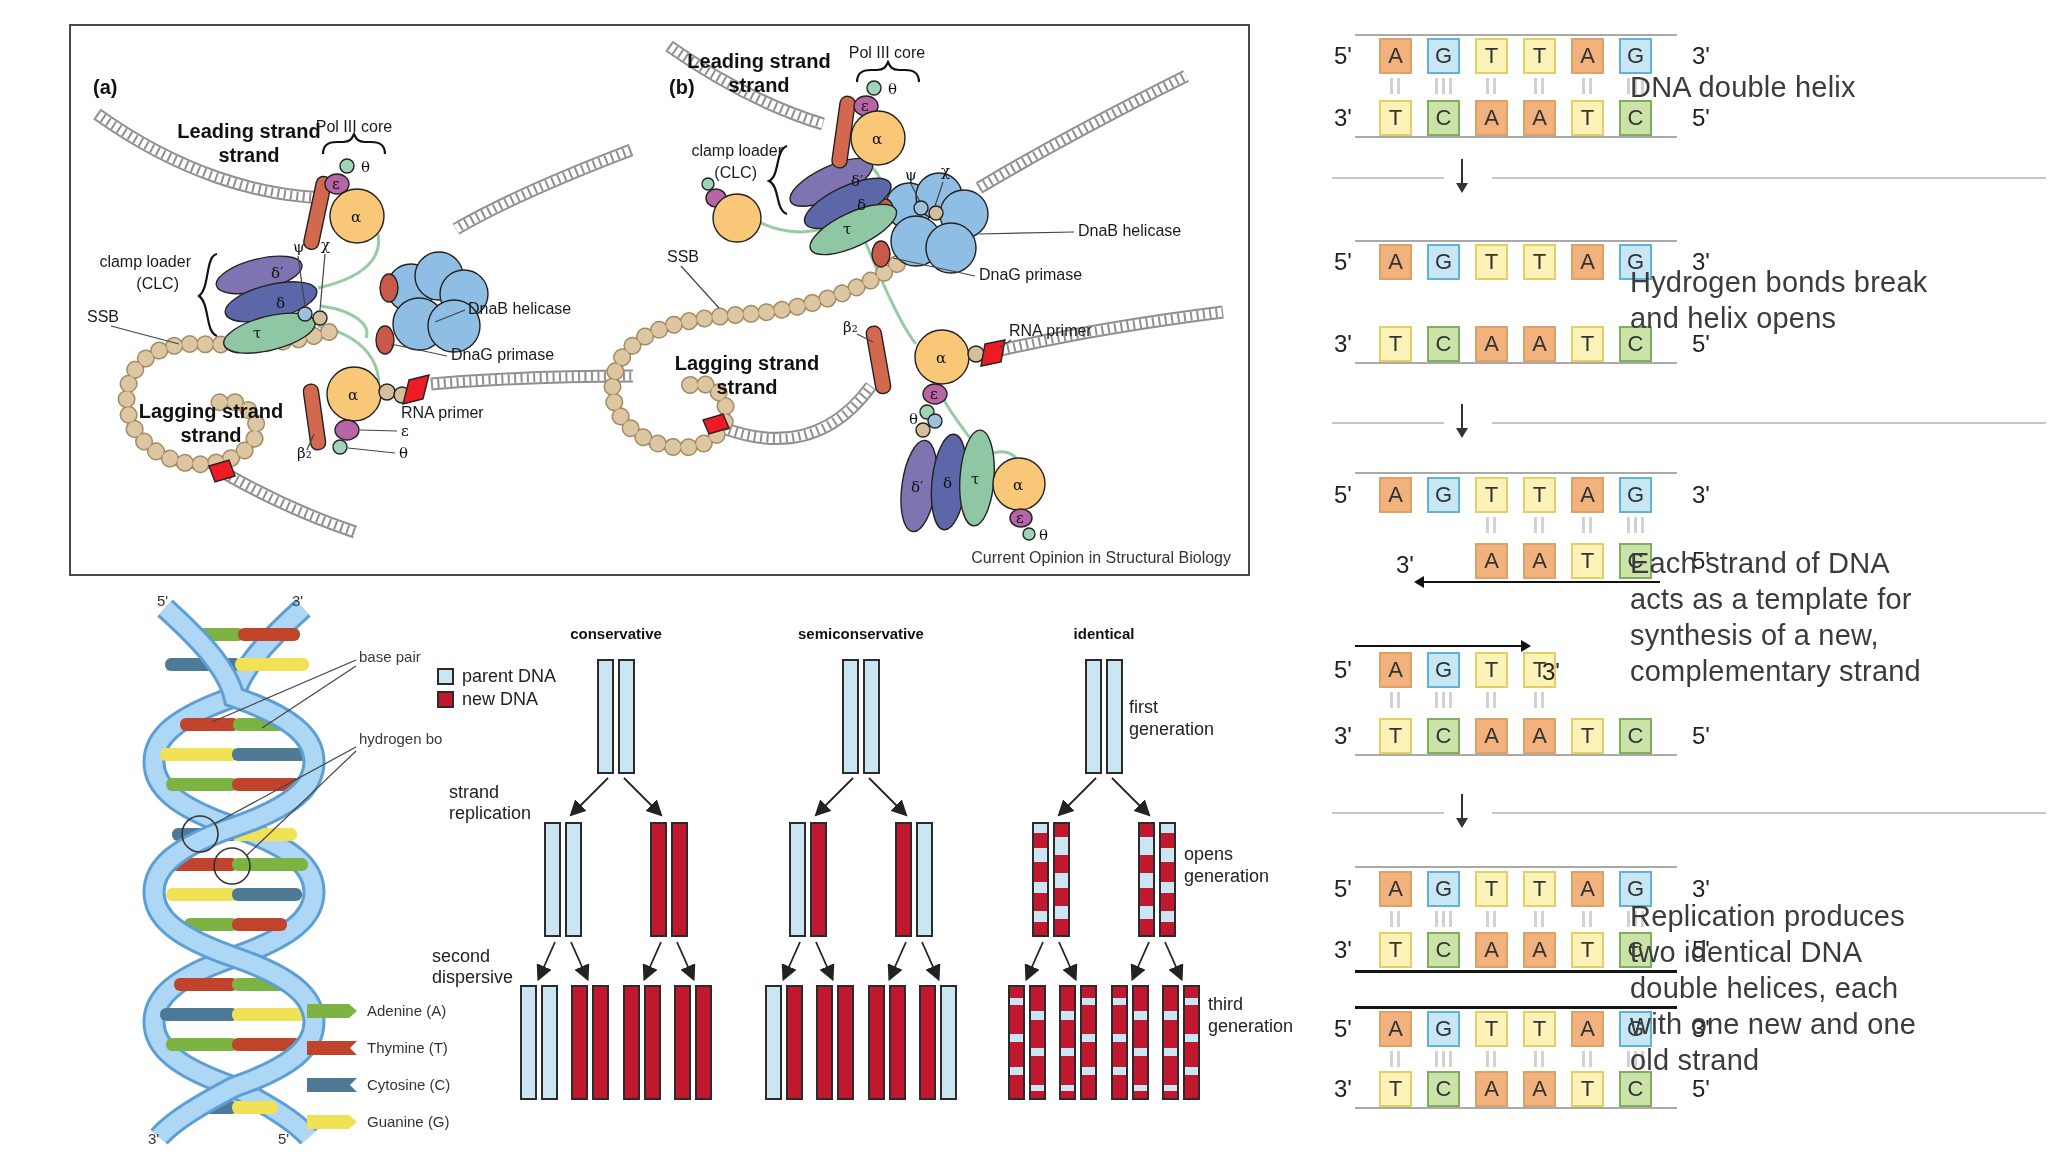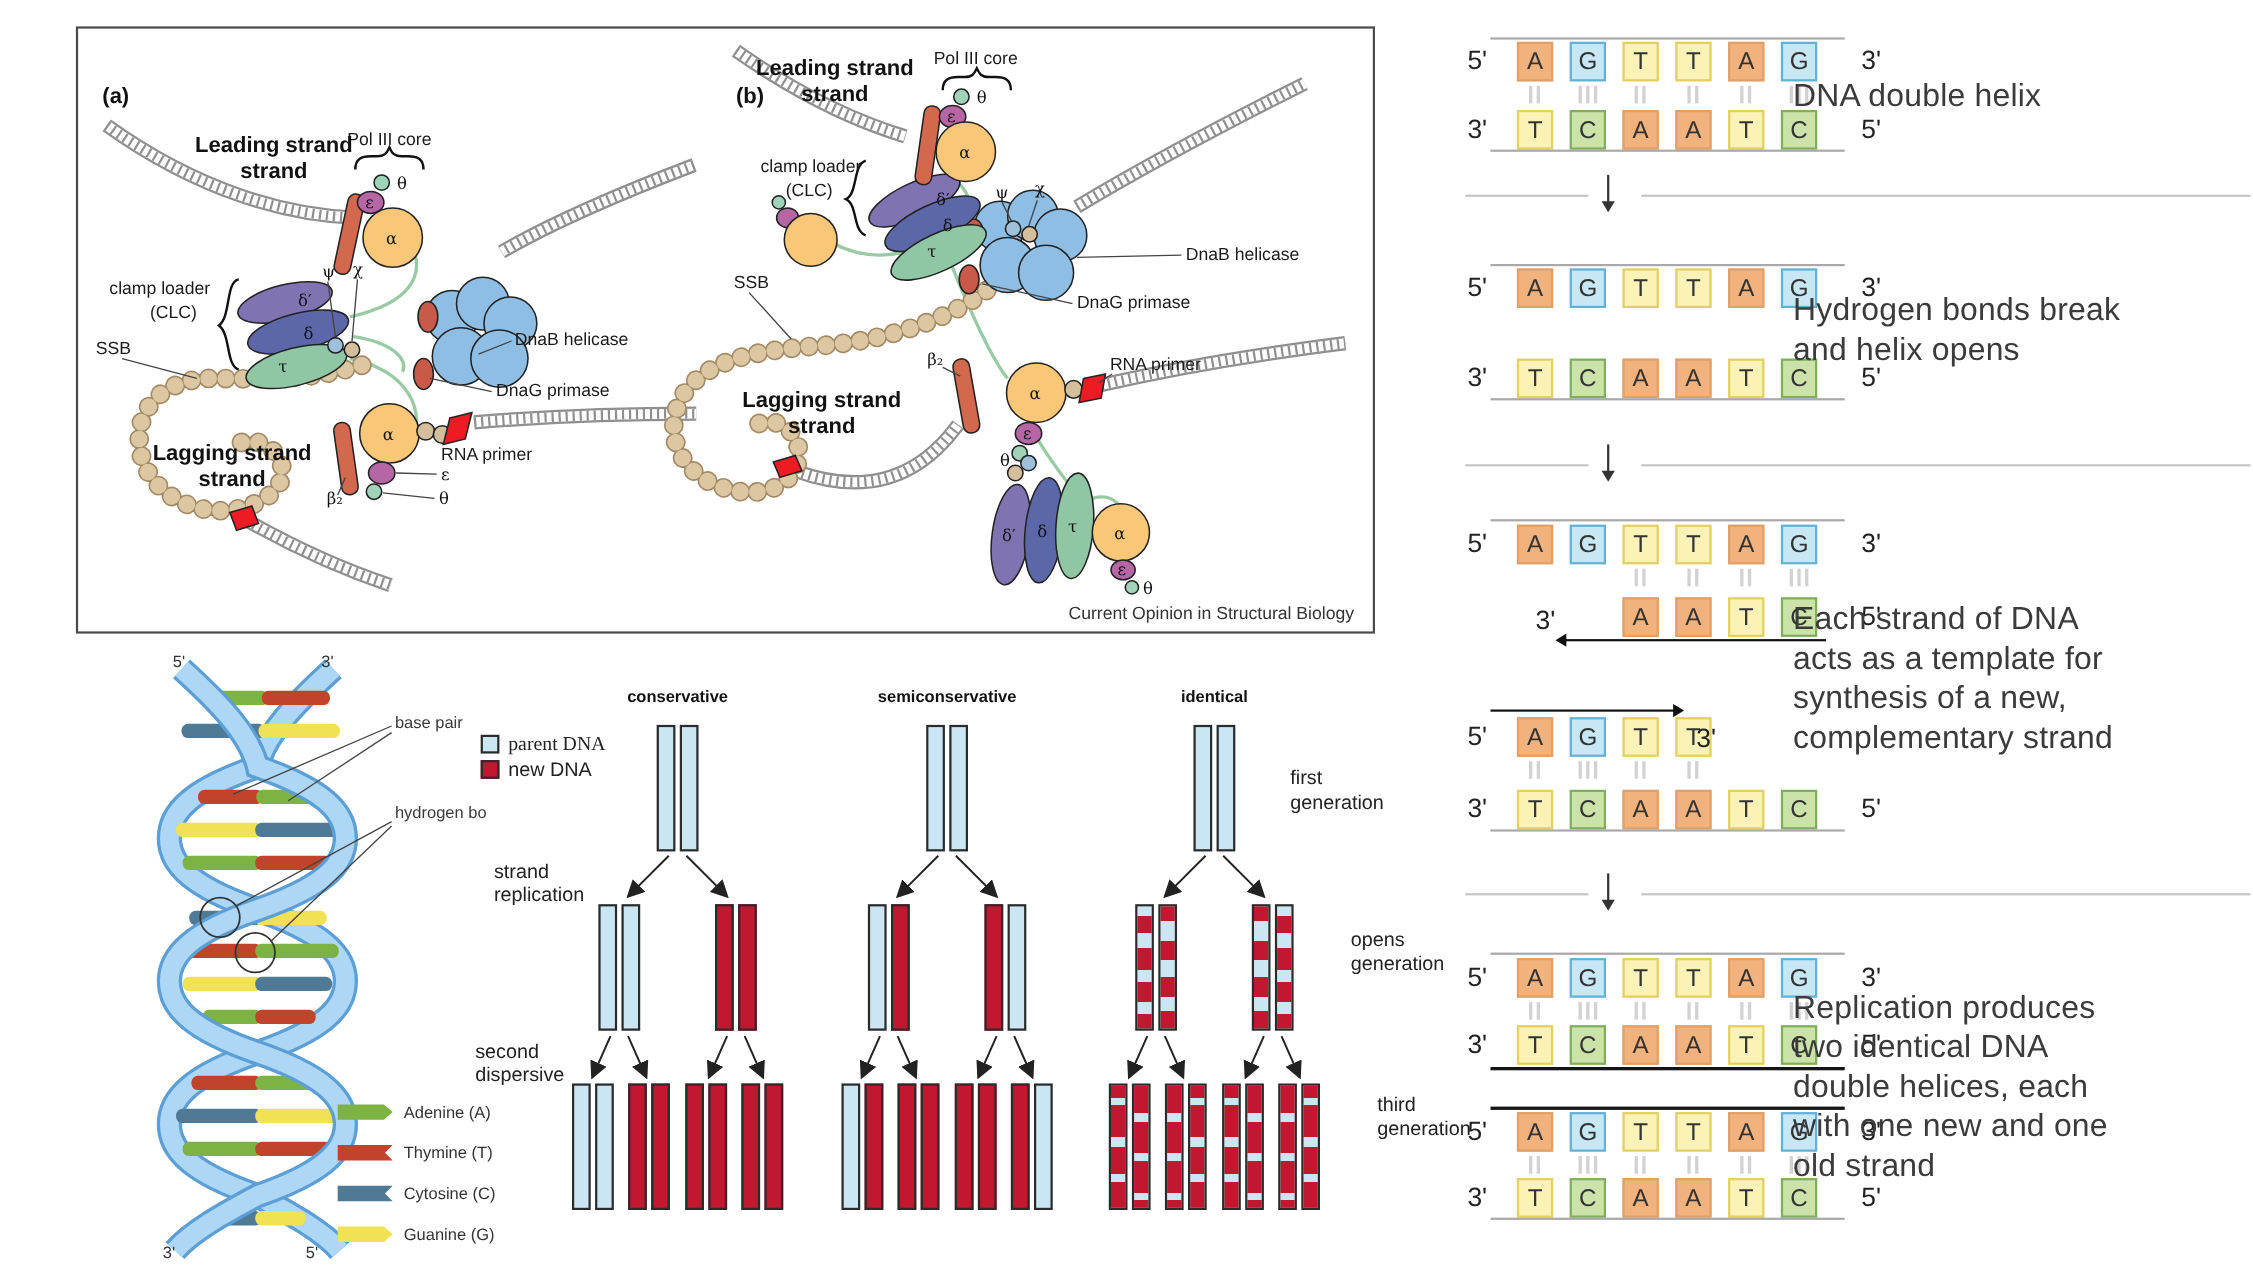--- a/index.html
+++ b/index.html
@@ -39,21 +39,21 @@
   .m-legend-swatch{position:absolute;width:17px;height:17px;border:2px solid #2b2b2b;box-sizing:border-box;}
   .m-legend-label{position:absolute;font-size:18px;color:#222;}
   .pair{position:absolute;display:flex;gap:4px;}
   .bar{width:17px;height:115px;border:2px solid #2b2b2b;box-sizing:border-box;background:#c9e6f2;}
   .bar.new{background:#c2182f;}
   .bar.m1{background:linear-gradient(180deg,#c9e6f2 0 8%,#c2182f 8% 22%,#c9e6f2 22% 34%,#c2182f 34% 52%,#c9e6f2 52% 62%,#c2182f 62% 78%,#c9e6f2 78% 88%,#c2182f 88% 100%);}
   .bar.m2{background:linear-gradient(180deg,#c2182f 0 12%,#c9e6f2 12% 28%,#c2182f 28% 44%,#c9e6f2 44% 58%,#c2182f 58% 74%,#c9e6f2 74% 86%,#c2182f 86% 100%);}
   .bar.m3{background:linear-gradient(180deg,#c2182f 0 10%,#c9e6f2 10% 16%,#c2182f 16% 42%,#c9e6f2 42% 50%,#c2182f 50% 72%,#c9e6f2 72% 79%,#c2182f 79% 100%);}
   .bar.m4{background:linear-gradient(180deg,#c2182f 0 22%,#c9e6f2 22% 30%,#c2182f 30% 55%,#c9e6f2 55% 62%,#c2182f 62% 88%,#c9e6f2 88% 94%,#c2182f 94% 100%);}
   .m-rowlabel{position:absolute;font-size:18px;line-height:21px;color:#222;}
-  .m-genlabel{position:absolute;font-size:18px;line-height:22px;color:#222;margin-left:44px;}
+  .m-genlabel{position:absolute;font-size:18px;line-height:22px;color:#222;}
   .m-arrows{position:absolute;left:0;top:0;width:900px;height:552px;pointer-events:none;}
 
   
   .steps-panel{position:absolute;left:1330px;top:0;width:718px;height:1152px;}
   .strand{position:absolute;left:0;width:400px;height:36px;}
   .base{position:absolute;top:0;width:33px;height:36px;border:2px solid #999;box-sizing:border-box;
         display:flex;align-items:center;justify-content:center;font-size:22px;color:#333;}
   .bA{background:#f2b27d;border-color:#dfa167;}
   .bG{background:#c8e7f5;border-color:#64b1d6;}
   .bT{background:#fbf2b8;border-color:#e3cf63;}
@@ -443,21 +443,21 @@
         <line x1="476" y1="342" x2="460" y2="378"></line>
           <line x1="492" y1="342" x2="508" y2="378"></line>
         <line x1="613" y1="342" x2="597" y2="378"></line>
           <line x1="629" y1="342" x2="645" y2="378"></line>
         <line x1="719" y1="342" x2="703" y2="378"></line>
           <line x1="735" y1="342" x2="751" y2="378"></line>
       </g>
     </svg>
 
     <span class="m-legend-swatch" style="left:7px;top:68px;background:#c9e6f2;"></span>
-    <span class="m-legend-label" style="left:32px;top:66px;font-family:Liberation Serif, serif;">parent DNA</span>
+    <span class="m-legend-label" style="left:32px;top:66px;">parent DNA</span>
     <span class="m-legend-swatch" style="left:7px;top:91px;background:#c2182f;"></span>
     <span class="m-legend-label" style="left:32px;top:89px;">new DNA</span>
 
     <div class="m-header" style="left:76px;">conservative</div>
     <div class="m-header" style="left:321px;">semiconservative</div>
     <div class="m-header" style="left:564px;">identical</div>
 
     <div class="m-rowlabel" style="left:19px;top:182px;width:96px;">strand replication</div>
     <div class="m-rowlabel" style="left:2px;top:346px;width:104px;">second dispersive</div>
     <div class="m-genlabel" style="left:699px;top:96px;width:110px;">first generation</div>

